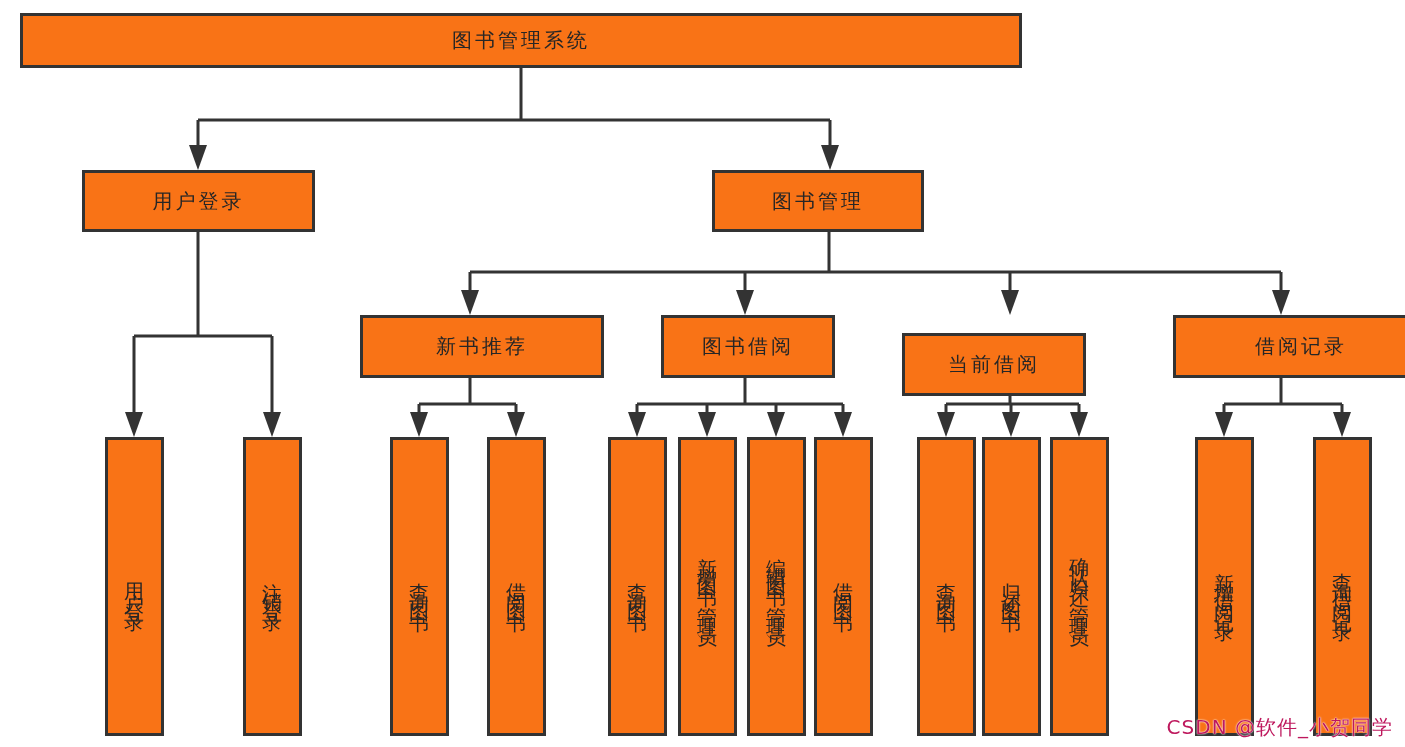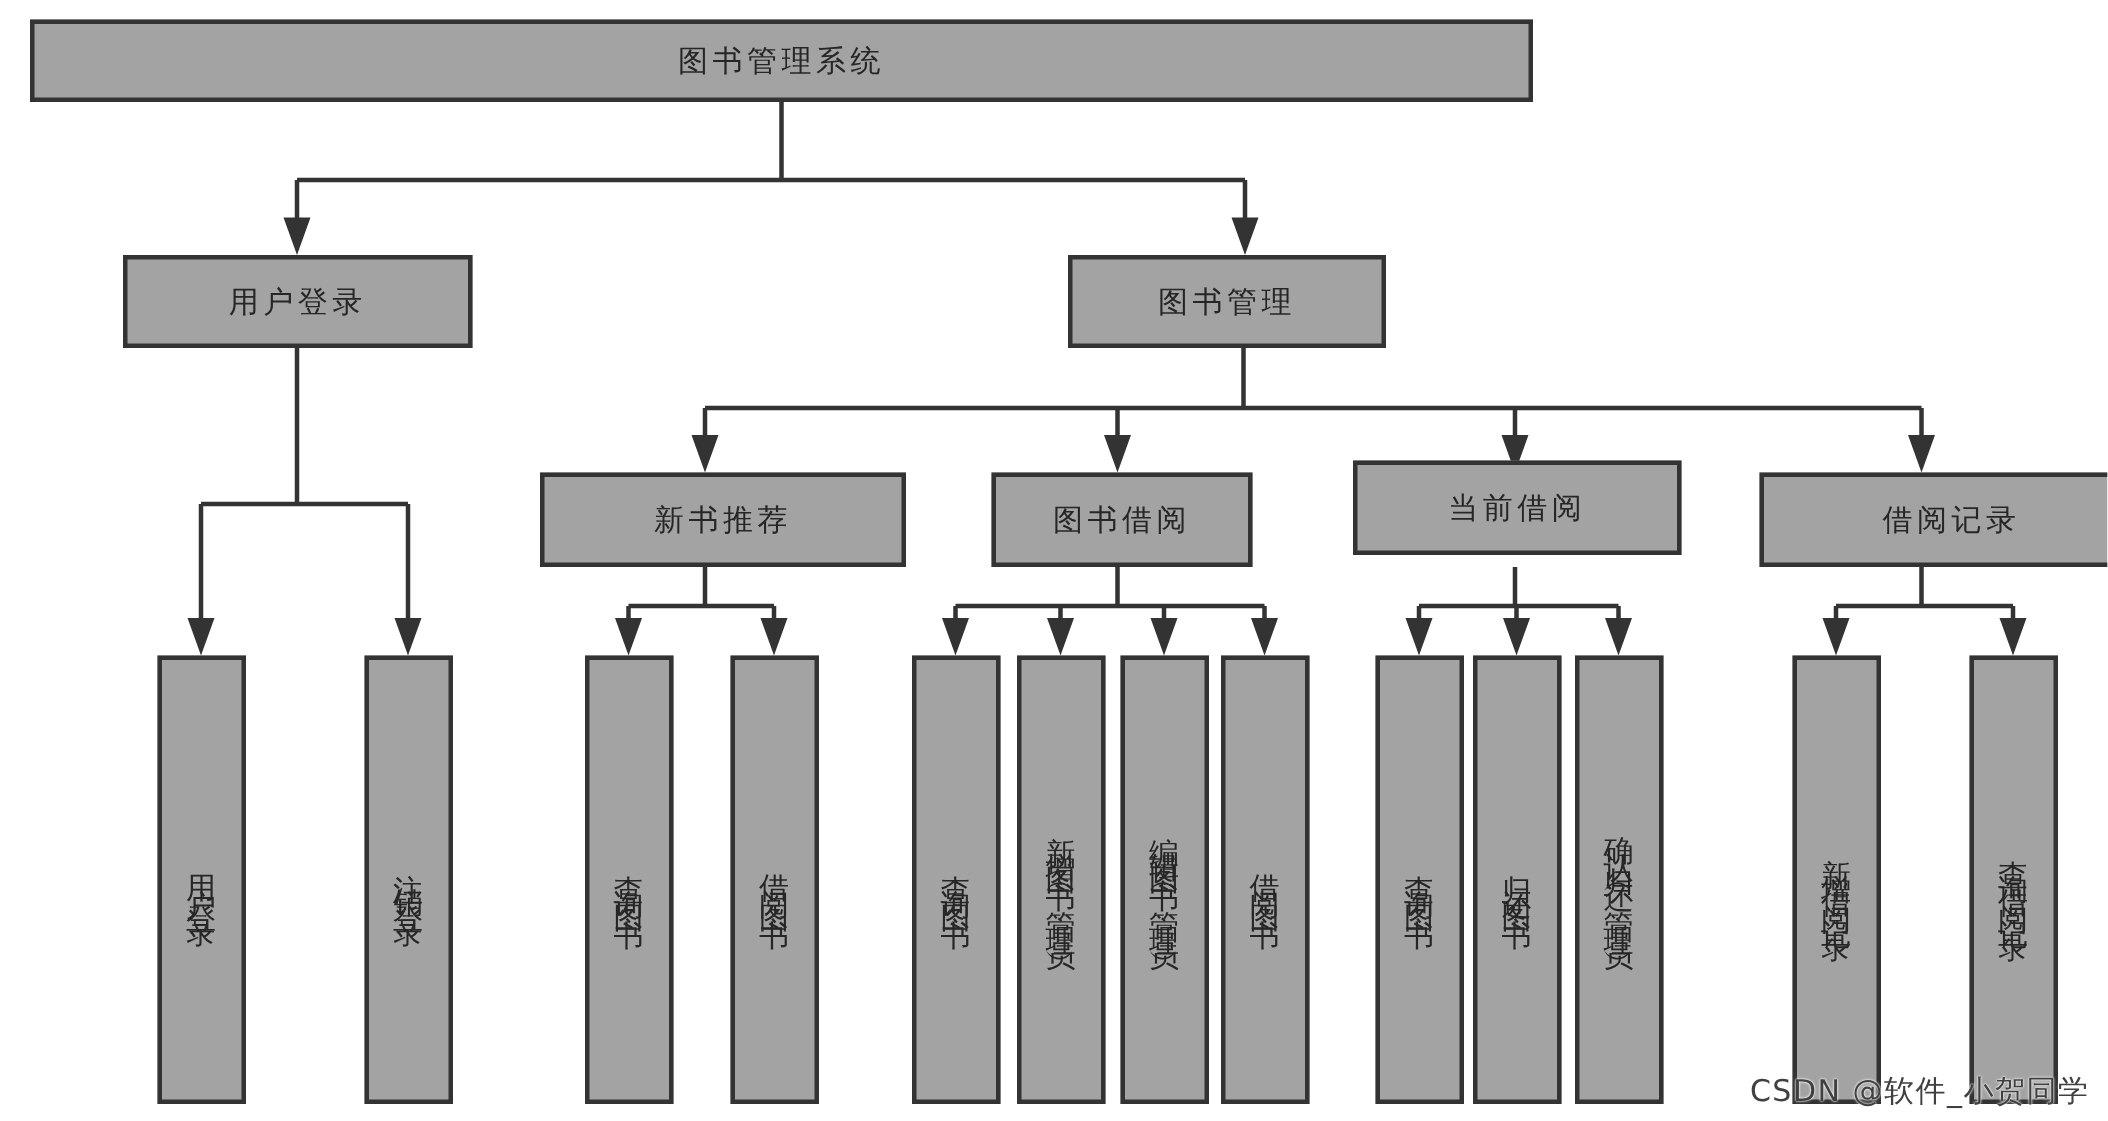--- a/index.html
+++ b/index.html
@@ -6,32 +6,32 @@
   html,body { background:#ffffff; }
   body { font-family:"DejaVu Sans","Liberation Sans",sans-serif; }
   .canvas {
     position:relative; width:1405px; height:747px;
     background:#ffffff; overflow:hidden;
   }
   .wires { position:absolute; left:0; top:0; }
   .wires path { stroke:#333333; stroke-width:3; fill:none; }
   .wires polygon { fill:#333333; stroke:none; }
   .node {
-    position:absolute; background:#a3a3a3; border:3px solid #333333;
+    position:absolute; background:#f97316; border:3px solid #333333;
     display:flex; align-items:center; justify-content:center;
     color:#262626;
   }
   .node.h .lbl { font-size:20px; letter-spacing:3px; white-space:nowrap; }
   .node.v .lbl {
     writing-mode:vertical-rl; text-orientation:mixed;
     font-size:20px; line-height:1; letter-spacing:10px;
   }
   .watermark {
     position:absolute; right:12px; bottom:6px;
-    font-size:20px; letter-spacing:1px; color:#404040;
+    font-size:20px; letter-spacing:1px; color:#be185d;
     text-shadow:0 0 2px #ffffff, 0 0 1px #ffffff;
     white-space:nowrap; z-index:5;
   }
 </style>
 </head>
 <body>
 
 <div class="canvas">
 
   <svg class="wires" width="1405" height="747" viewBox="0 0 1405 747" aria-hidden="true">
@@ -89,21 +89,21 @@
   <div class="node h" style="left:712px; top:170px; width:212px; height:62px">
     <span class="lbl">图书管理</span>
   </div>
 
   <div class="node h" style="left:360px; top:315px; width:244px; height:63px">
     <span class="lbl">新书推荐</span>
   </div>
   <div class="node h" style="left:661px; top:315px; width:174px; height:63px">
     <span class="lbl">图书借阅</span>
   </div>
-  <div class="node h" style="left:902px; top:307px; width:219px; height:63px">
+  <div class="node h" style="left:902px; top:333px; width:184px; height:63px">
     <span class="lbl">当前借阅</span>
   </div>
   <div class="node h" style="left:1173px; top:315px; width:256px; height:63px">
     <span class="lbl">借阅记录</span>
   </div>
 
   <div class="node v" style="left:105px; top:437px; width:59px; height:299px">
     <span class="lbl">用户登录</span>
   </div>
   <div class="node v" style="left:243px; top:437px; width:59px; height:299px">

